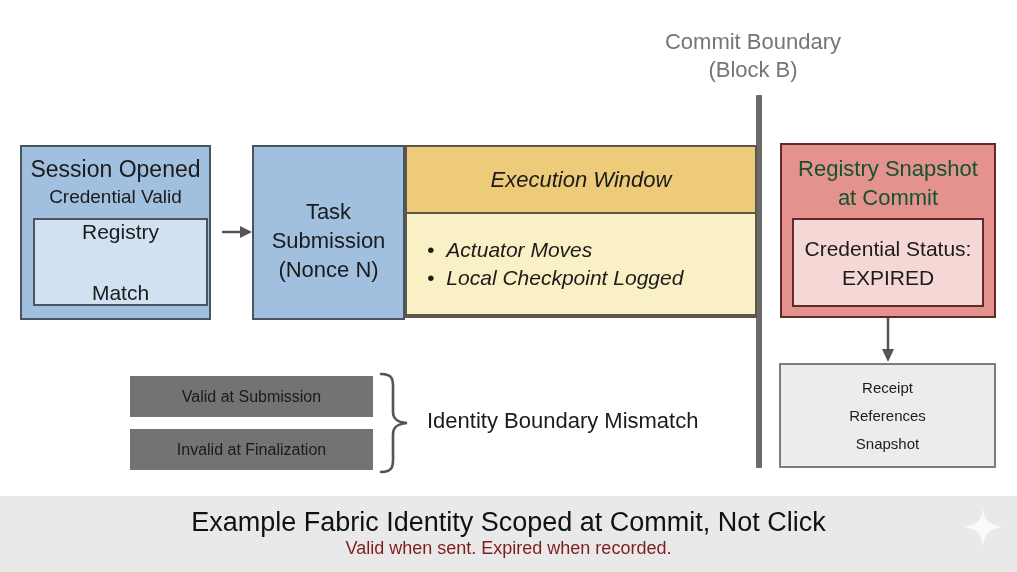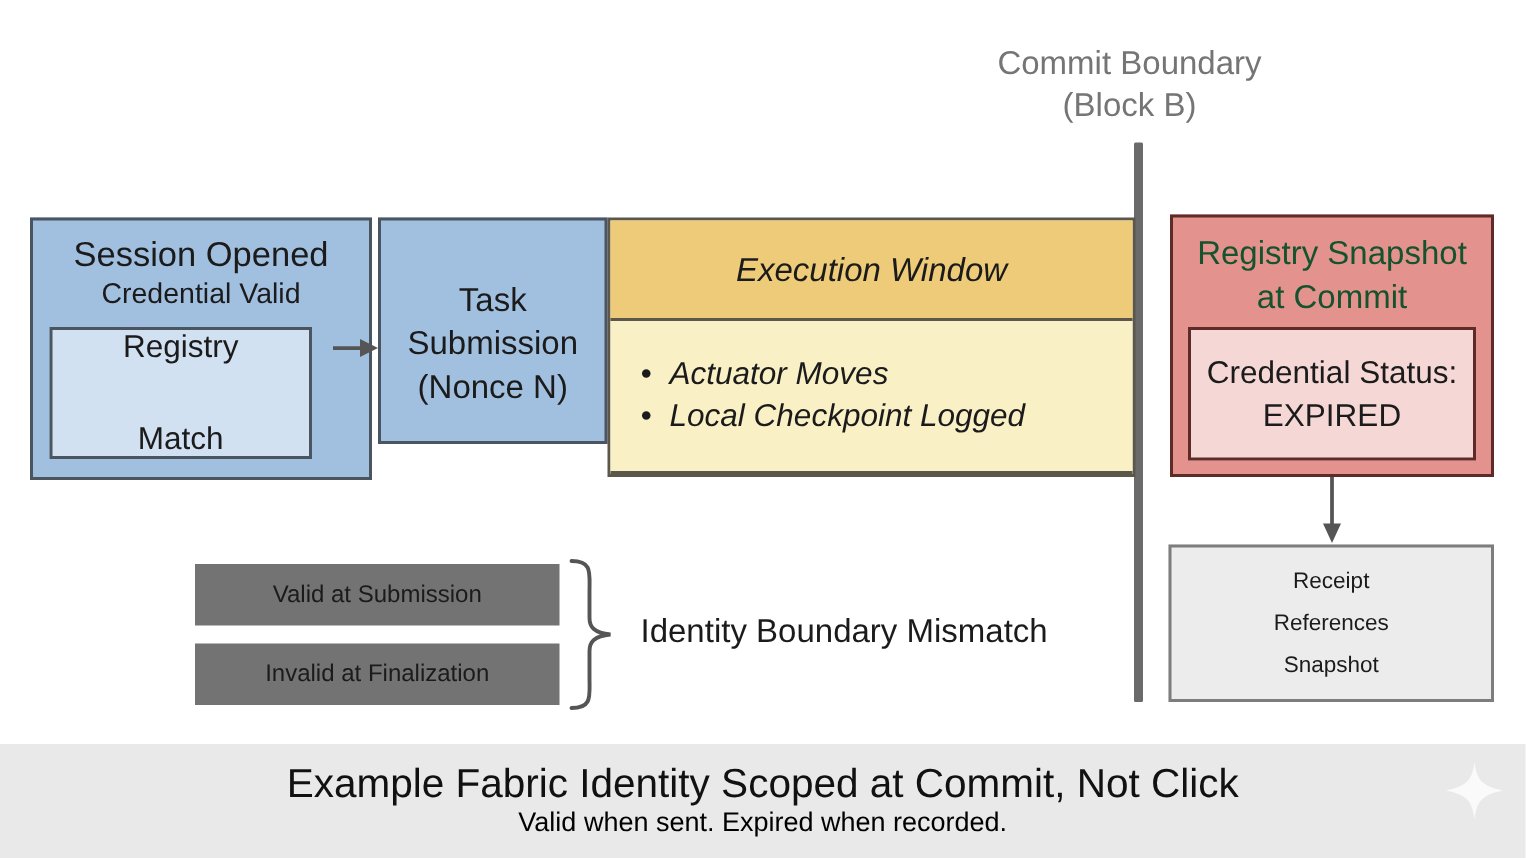--- a/index.html
+++ b/index.html
@@ -15,33 +15,33 @@
   .cb-label{
     left:628px;top:28px;width:250px;text-align:center;
     color:#757575;font-size:22px;line-height:28px;
   }
   .cb-line{
     left:756px;top:95px;width:6px;height:373px;background:#6a6a6a;border-radius:1px;
   }
 
   
   .session-box{
-    left:20px;top:145px;width:228px;height:175px;box-sizing:border-box;
+    left:20px;top:145px;width:191px;height:175px;box-sizing:border-box;
     background:#a1bfdf;border:2px solid #4a5560;text-align:center;
   }
   .session-title{margin-top:8px;font-size:23px;line-height:29px;}
   .session-sub{font-size:19px;line-height:25px;}
   .session-inner{
     position:absolute;left:11px;top:71px;width:175px;height:88px;box-sizing:border-box;
     background:#d2e1f1;border:2px solid #4a5560;
     display:flex;flex-direction:column;justify-content:center;
     font-size:21px;line-height:29px;text-align:center;gap:32px;
   }
   .task-box{
-    left:252px;top:145px;width:153px;height:151px;box-sizing:border-box;
+    left:252px;top:145px;width:153px;height:175px;box-sizing:border-box;
     background:#a1bfdf;border:2px solid #4a5560;
     display:flex;flex-direction:column;justify-content:center;text-align:center;
     font-size:22px;line-height:29px;padding-top:16px;
   }
 
   
   .exec-window{
     left:405px;top:145px;width:352px;height:173px;box-sizing:border-box;
     border:2px solid #5b574b;display:flex;flex-direction:column;font-style:italic;
   }
@@ -85,21 +85,21 @@
   }
   .tag-valid{left:130px;top:376px;}
   .tag-invalid{left:130px;top:429px;}
   .mismatch-label{left:427px;top:408px;font-size:22px;}
 
   
   .caption-bar{
     left:0;top:496px;width:1017px;height:76px;background:#e9e9e9;text-align:center;
   }
   .caption-title{padding-top:11px;font-size:27px;line-height:30px;color:#111111;}
-  .caption-sub{font-size:18px;line-height:22px;color:#000000;}
+  .caption-sub{font-size:18px;line-height:22px;color:#7f1d1d;}
   .sparkle{left:962px;top:506px;width:42px;height:42px;}
 
   svg{display:block;}
 </style>
 </head>
 <body>
 
 <div class="abs cb-label">
   <div>Commit Boundary</div>
   <div>(Block B)</div>

